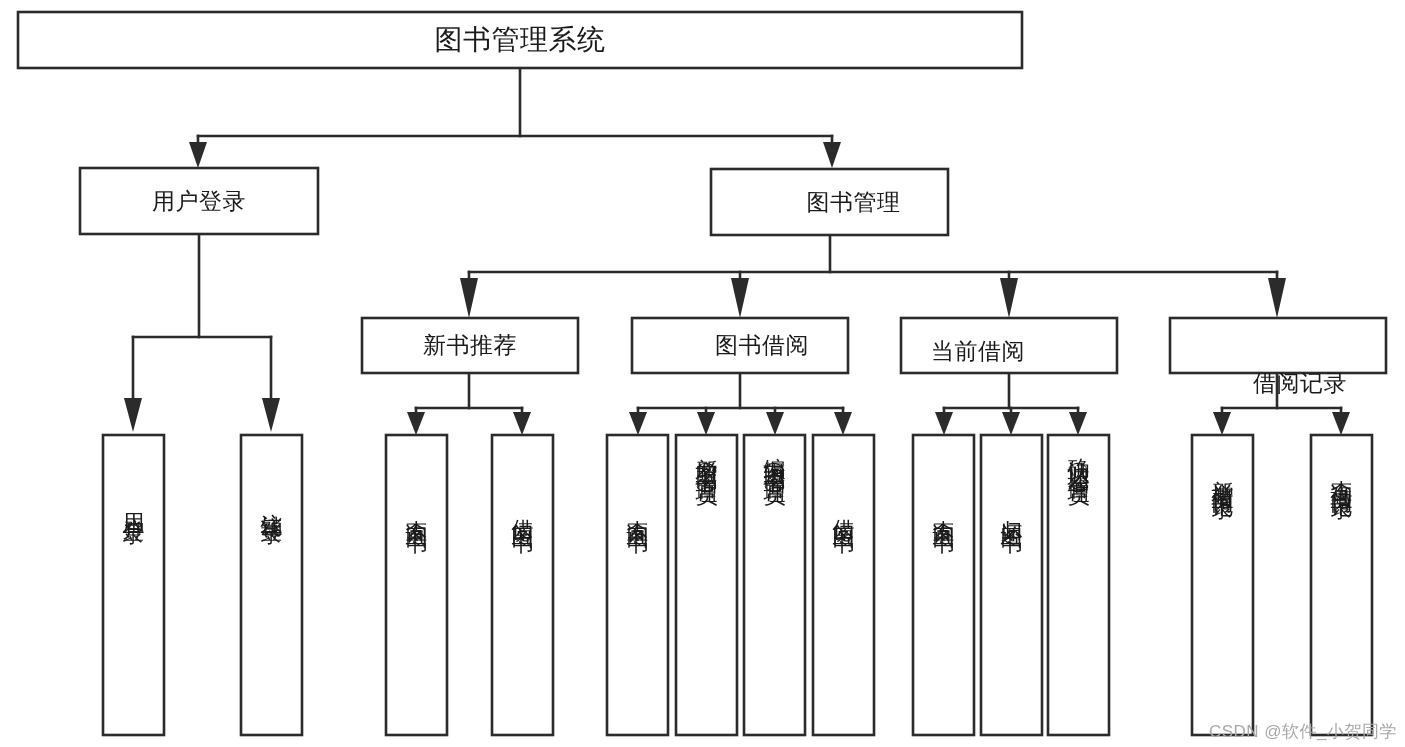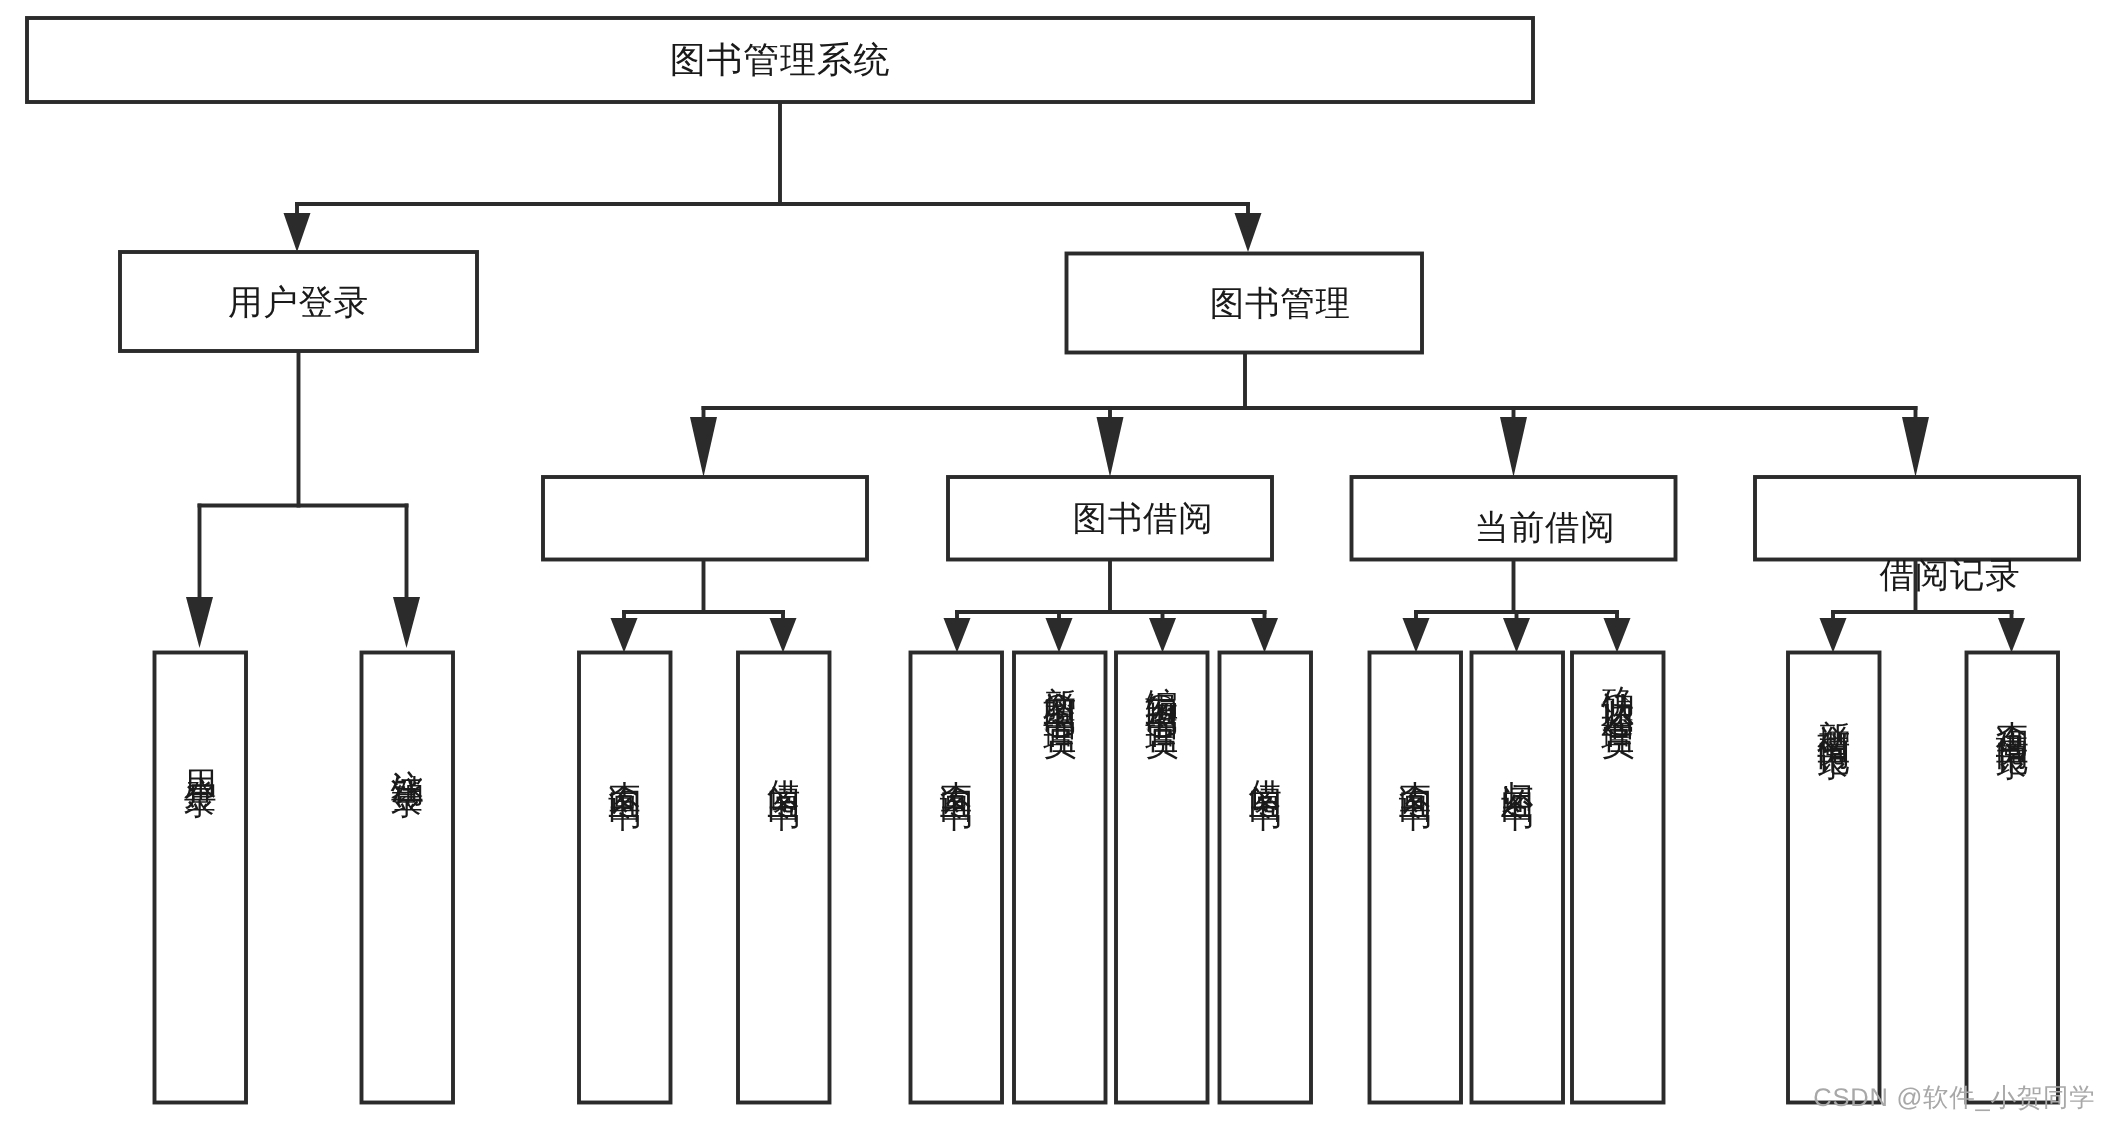--- a/index.html
+++ b/index.html
@@ -48,21 +48,21 @@
     font-family: "Liberation Sans", "DejaVu Sans", sans-serif;
     pointer-events: none;
     box-sizing: border-box;
     white-space: nowrap;
   }
   .node-label.horizontal {
     font-size: 23px;
     letter-spacing: 0.5px;
   }
   .node-label.horizontal.root {
-    font-size: 24px;
+    font-size: 28px;
   }
   .leaf-label {
     position: absolute;
     display: flex;
     align-items: flex-start;
     justify-content: center;
     box-sizing: border-box;
     pointer-events: none;
   }
   .leaf-label .vtext {
@@ -193,22 +193,23 @@
 
     <rect class="node-box" x="1192" y="435" width="61" height="300"></rect>
     <rect class="node-box" x="1311" y="435" width="61" height="300"></rect>
   </svg>
 
   <div class="node-label horizontal root" style="left:18px; top:12px; width:1004px; height:56px;">图书管理系统</div>
 
   <div class="node-label horizontal" style="left:80px; top:168px; width:238px; height:66px;">用户登录</div>
   <div class="node-label horizontal" style="left:711px; top:169px; width:237px; height:66px;padding-left:48px;">图书管理</div>
 
+  <div class="node-label horizontal" style="left:362px; top:318px; width:216px; height:55px;">新书推荐</div>
   <div class="node-label horizontal" style="left:632px; top:318px; width:260px; height:55px;">图书借阅</div>
-  <div class="node-label horizontal" style="left:922px; top:318px; width:216px; height:67px;">当前借阅</div>
+  <div class="node-label horizontal" style="left:870px; top:318px; width:216px; height:67px;">当前借阅</div>
   <div class="node-label horizontal" style="left:1170px; top:318px; width:260px; height:55px;margin-top:38px;">借阅记录</div>
 
   <div class="leaf-label" style="left:103px; top:495px; width:61px; height:240px;">
     <span class="vtext">用户登录</span>
   </div>
   <div class="leaf-label" style="left:241px; top:495px; width:61px; height:240px;">
     <span class="vtext">注销登录</span>
   </div>
 
   <div class="leaf-label" style="left:386px; top:502px; width:61px; height:233px;">

